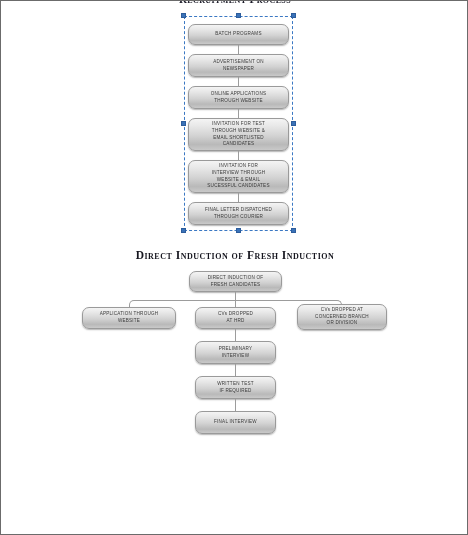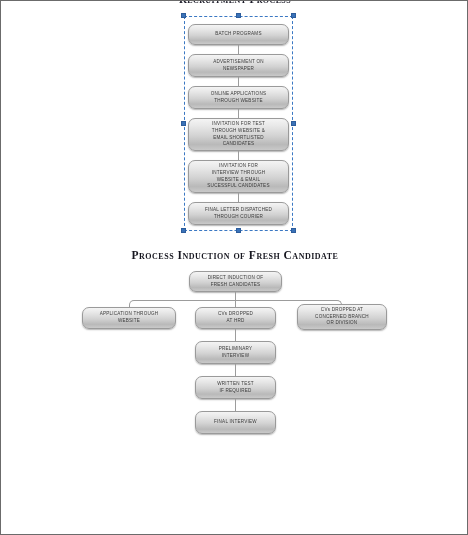--- a/index.html
+++ b/index.html
@@ -157,21 +157,21 @@
   <div id="selection-box" style="left:183px; top:15px; width:109px; height:215px;"></div>
   <div class="handle" style="left:180px; top:12px;"></div>
   <div class="handle" style="left:235px; top:12px;"></div>
   <div class="handle" style="left:290px; top:12px;"></div>
   <div class="handle" style="left:180px; top:120px;"></div>
   <div class="handle" style="left:290px; top:120px;"></div>
   <div class="handle" style="left:180px; top:227px;"></div>
   <div class="handle" style="left:235px; top:227px;"></div>
   <div class="handle" style="left:290px; top:227px;"></div>
 
-  <div class="section-heading" style="top:248px;">Process Induction of Fresh Candidate</div>
+  <div class="section-heading" style="top:248px;">Direct Induction of Fresh Induction</div>
 
   <div>
 
     <div class="node" style="left:188px; top:270px; width:93px; height:21px;">DIRECT INDUCTION OF
 FRESH CANDIDATES</div>
 
     <div class="vline" style="left:234px; top:291px; height:8px;"></div>
 
     <div class="branch-bus" style="left:128px; top:299px; width:213px; height:7px;"></div>
 

